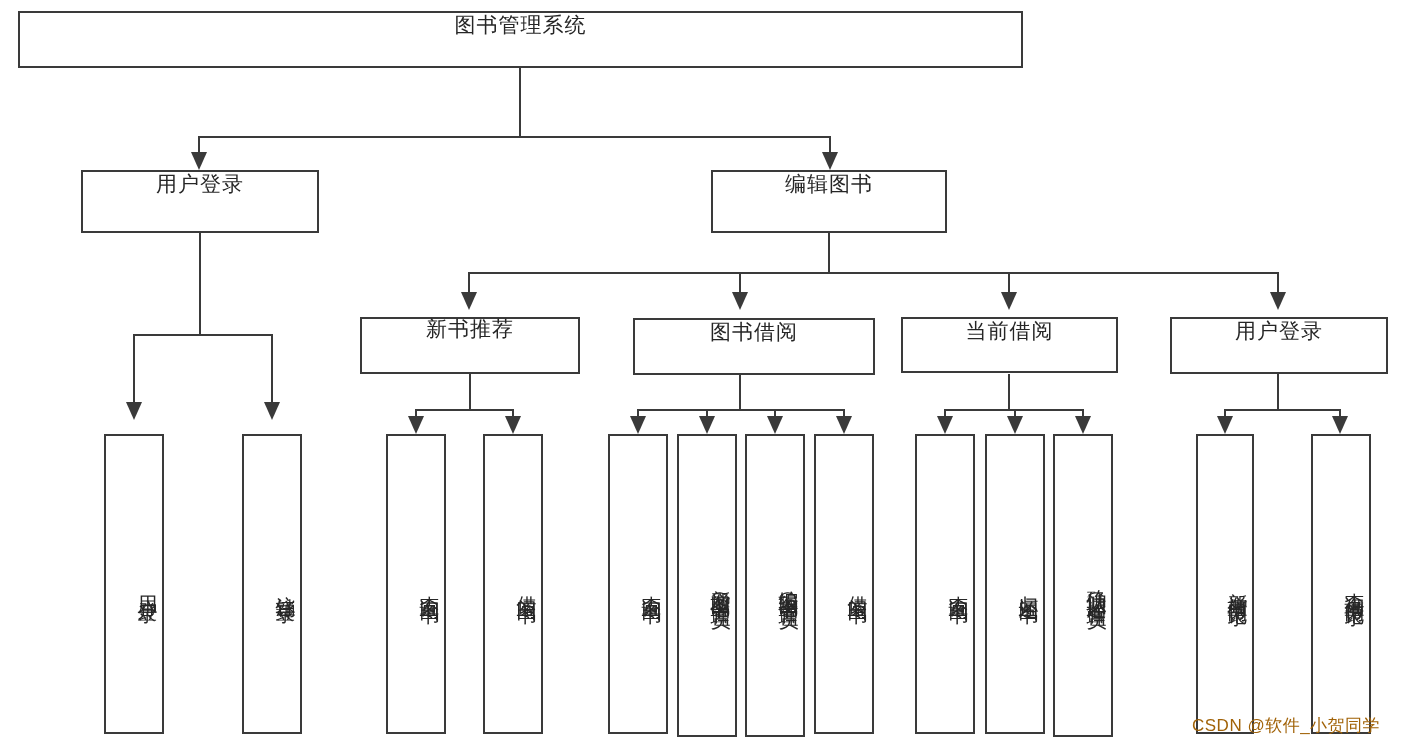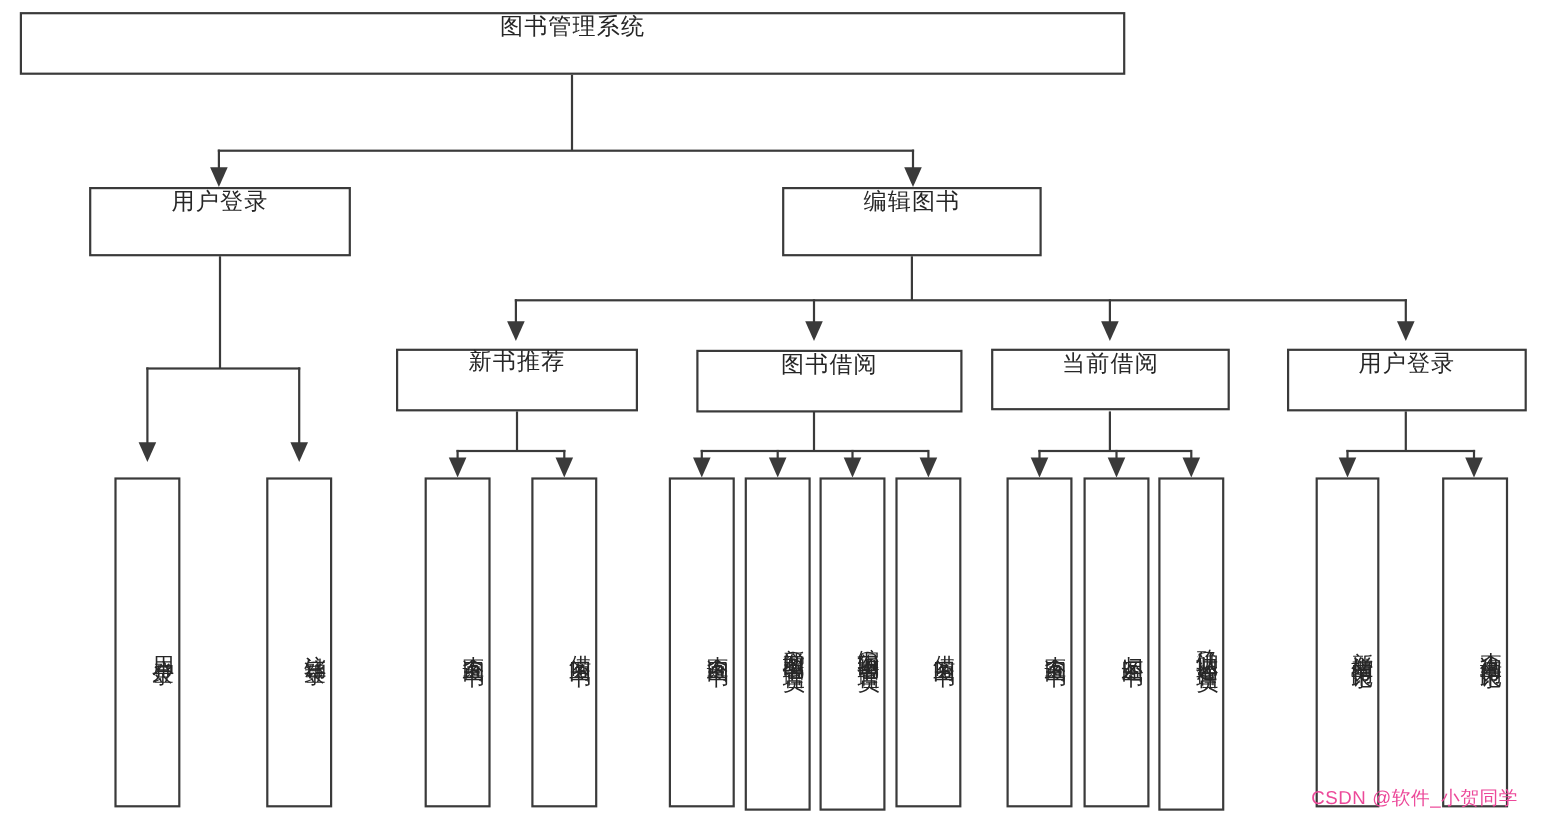--- a/index.html
+++ b/index.html
@@ -61,21 +61,21 @@
     position: absolute;
     width: 0;
     height: 0;
     border-left: 8px solid transparent;
     border-right: 8px solid transparent;
     border-top: 18px solid #3a3a3a;
   }
   
   #watermark {
     position: absolute;
-    color: #ec4899;
+    color: #a16207;
     font-size: 17px;
     white-space: nowrap;
     letter-spacing: 0.5px;
   }
 </style>
 </head>
 <body>
 
 <div id="canvas">
 

